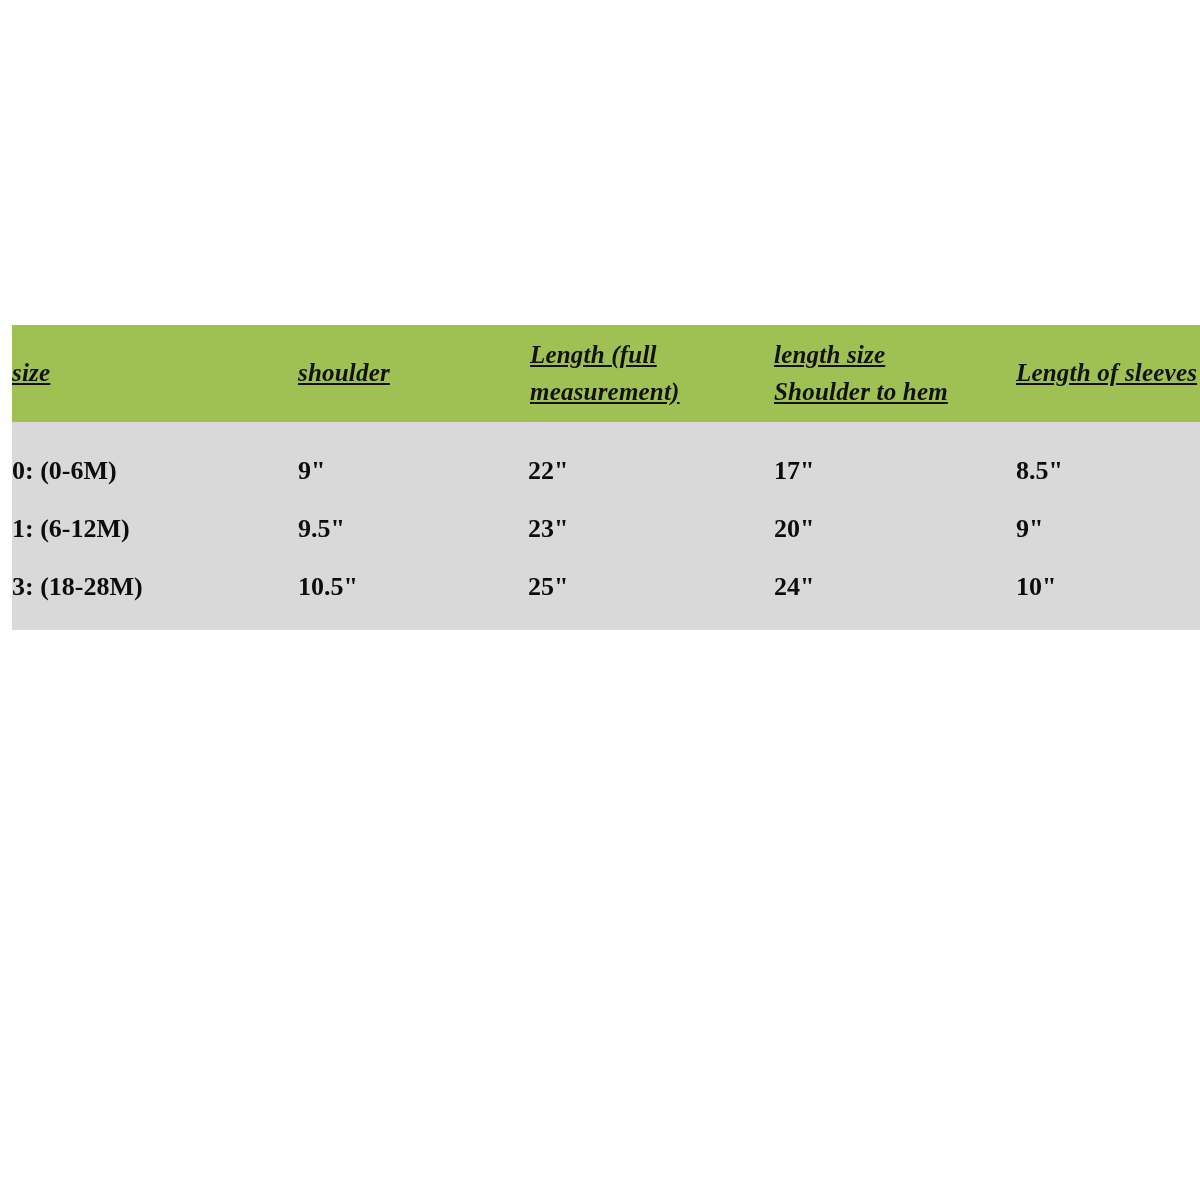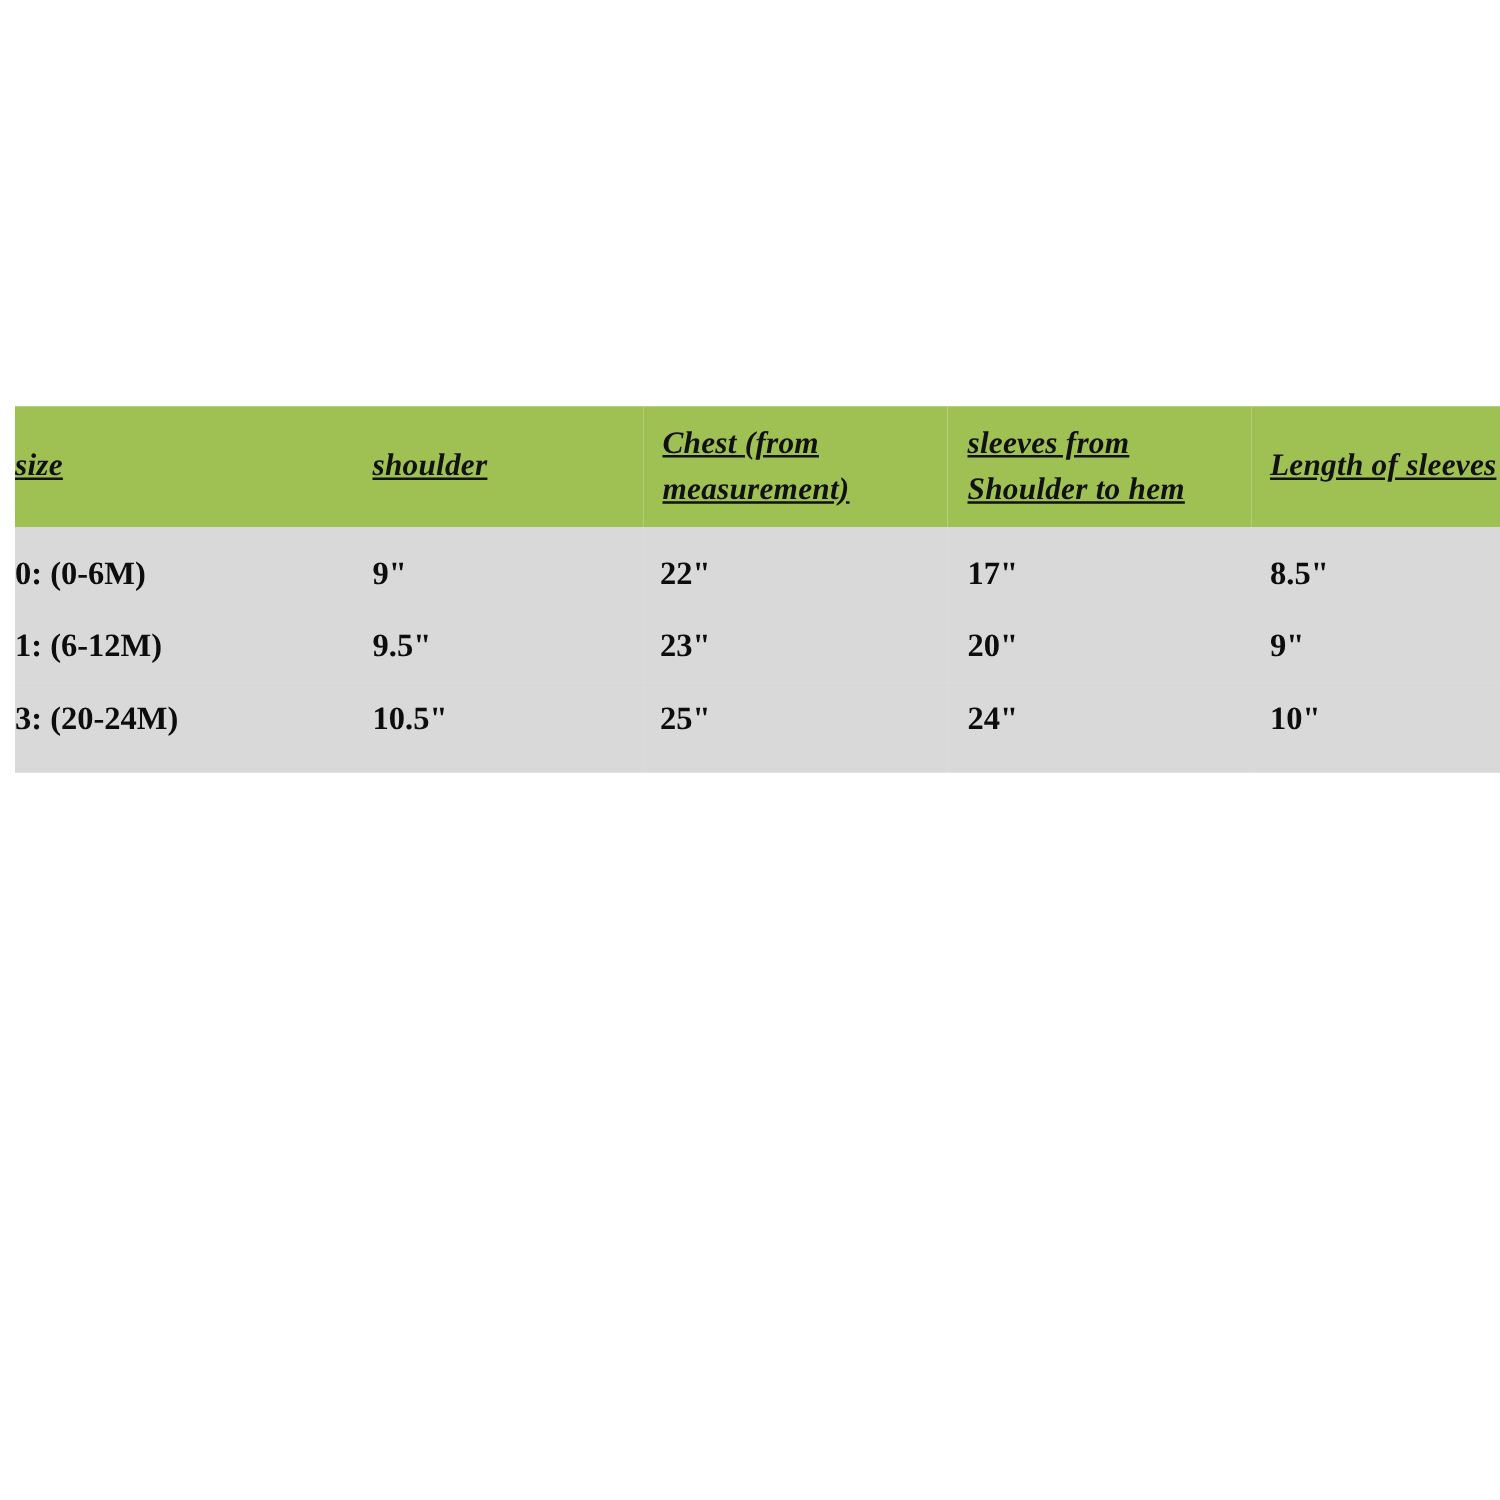--- a/index.html
+++ b/index.html
@@ -68,21 +68,21 @@
     height: 58px;
     padding: 0;
     vertical-align: middle;
     text-align: left;
     font-weight: bold;
     font-size: 26px;
     color: #0d0d0d;
     white-space: nowrap;
   }
   .chart-table tbody tr:first-child td {
-    padding-top: 8px;
+    padding-top: 20px;
   }
   .chart-table tbody tr:last-child td {
     padding-bottom: 14px;
   }
 
   
   .col-size     { width: 268px; }
   .col-shoulder { width: 235px; }
   .col-chest    { width: 243px; }
   .col-length   { width: 243px; }
@@ -114,25 +114,25 @@
     </colgroup>
     <thead>
       <tr>
         <th class="hcell-size">
           <span class="hd">size</span>
         </th>
         <th class="hcell-shoulder">
           <span class="hd">shoulder</span>
         </th>
         <th class="hcell-chest">
-          <span class="hd-line">Chest (from</span>
+          <span class="hd-line">Length (full</span>
           <span class="hd-line">measurement)</span>
         </th>
         <th class="hcell-length">
-          <span class="hd-line"> sleeves from</span>
+          <span class="hd-line"> length size</span>
           <span class="hd-line">Shoulder to hem</span>
         </th>
         <th class="hcell-sleeves">
           <span class="hd">Length of sleeves</span>
         </th>
       </tr>
     </thead>
     <tbody>
       <tr>
         <td class="cell-size">0: (0-6M)</td>
@@ -142,21 +142,21 @@
         <td class="cell-sleeves">8.5"</td>
       </tr>
       <tr>
         <td class="cell-size">1: (6-12M)</td>
         <td class="cell-shoulder">9.5"</td>
         <td class="cell-chest">23"</td>
         <td class="cell-length">20"</td>
         <td class="cell-sleeves">9"</td>
       </tr>
       <tr>
-        <td class="cell-size">3: (20-24M)</td>
+        <td class="cell-size">3: (18-28M)</td>
         <td class="cell-shoulder">10.5"</td>
         <td class="cell-chest">25"</td>
         <td class="cell-length">24"</td>
         <td class="cell-sleeves">10"</td>
       </tr>
     </tbody>
   </table>
 </div>
 
 </body></html>

